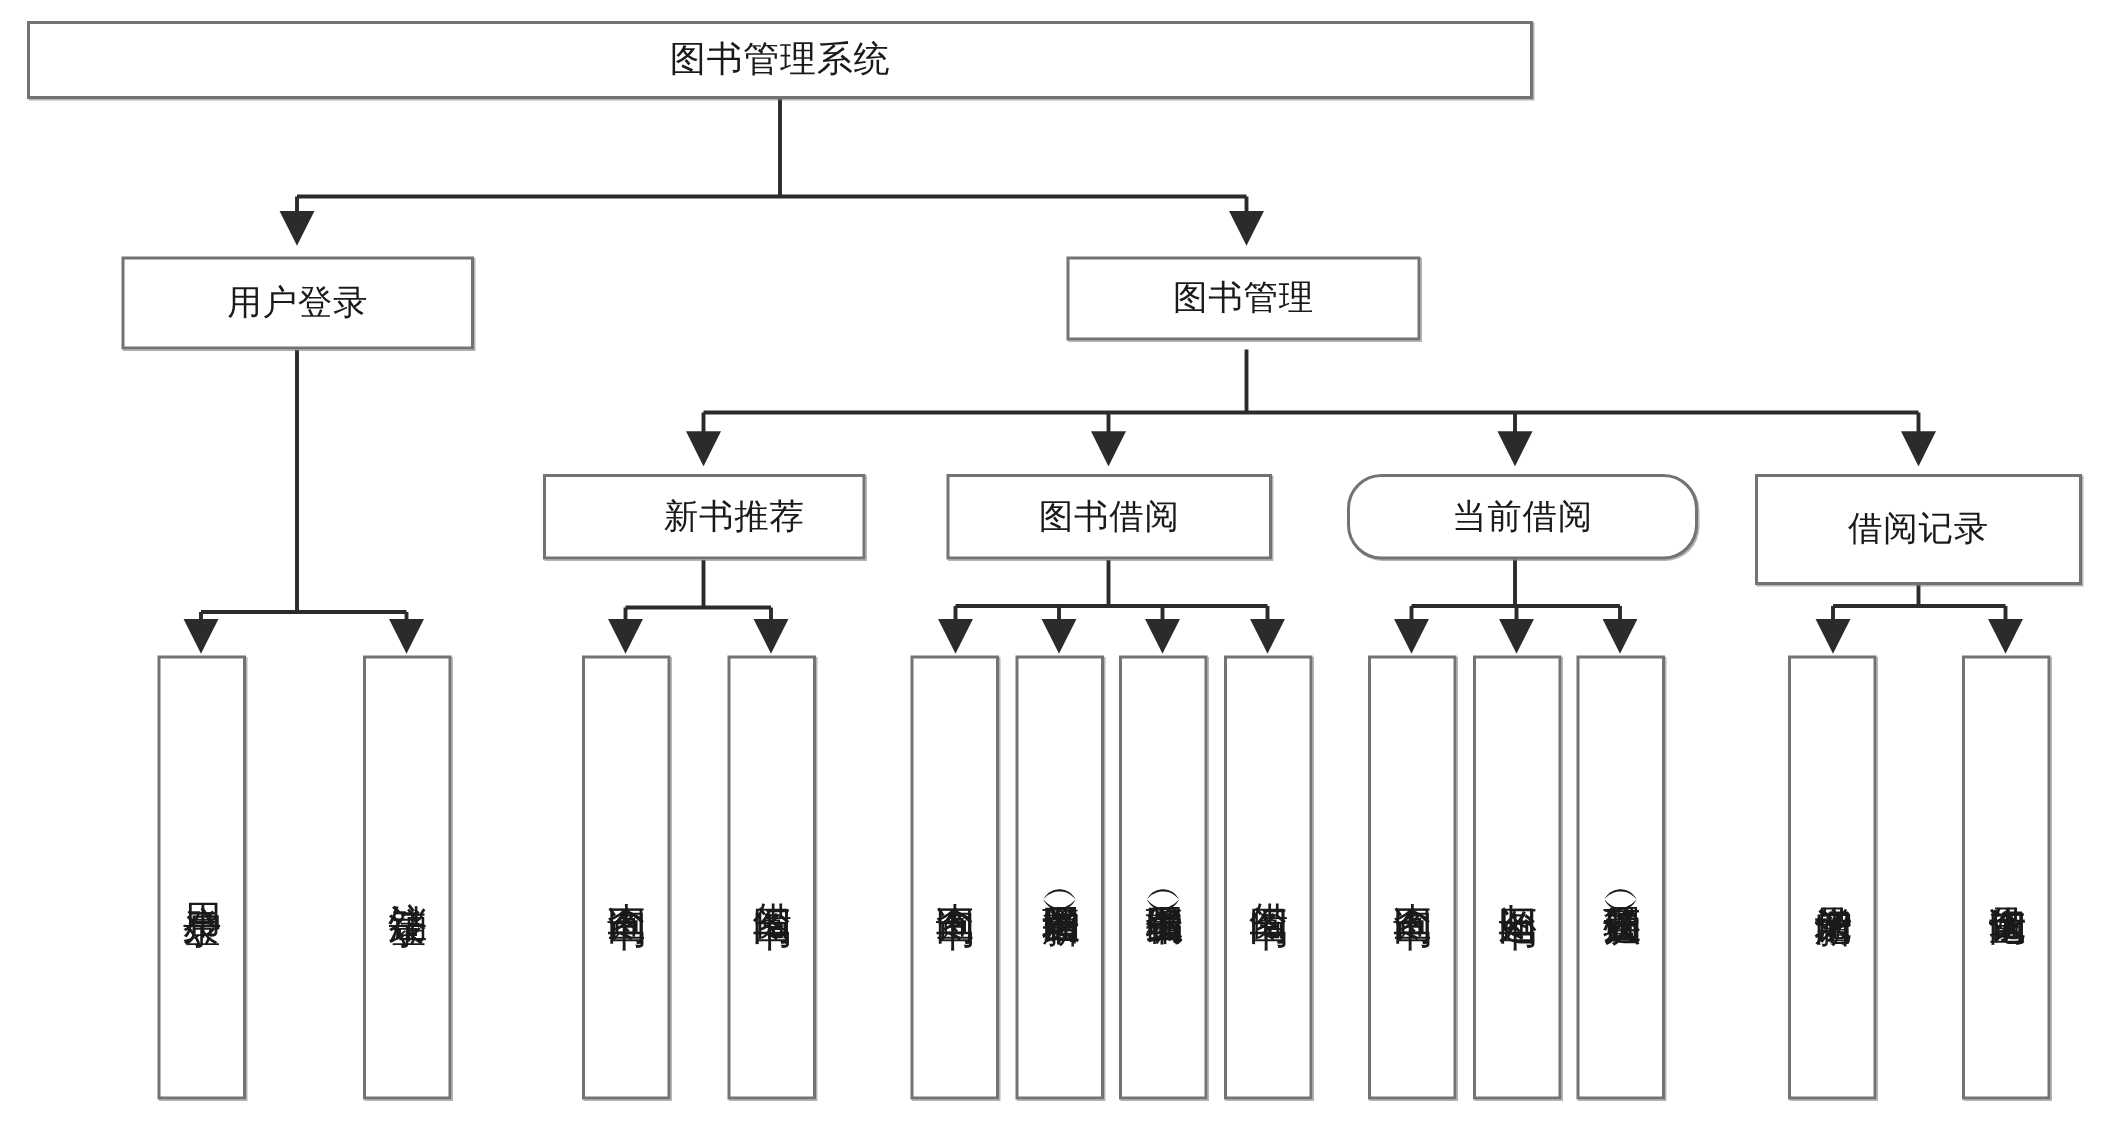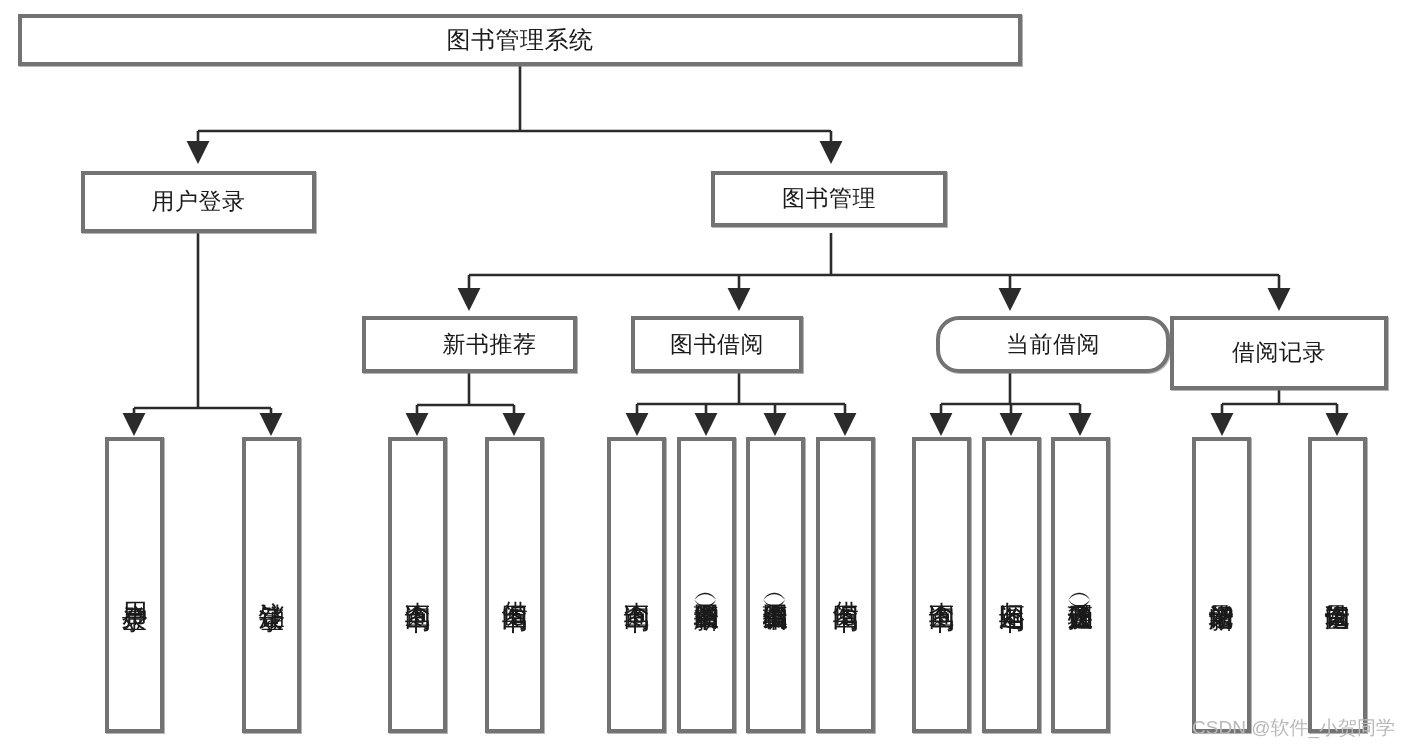--- a/index.html
+++ b/index.html
@@ -23,21 +23,21 @@
     left: 0;
     top: 0;
     width: 1405px;
     height: 747px;
     pointer-events: none;
   }
   .node {
     position: absolute;
     box-sizing: border-box;
     background: #ffffff;
-    border: 4px solid #737373;
+    border: 2px solid #737373;
     display: flex;
     align-items: center;
     justify-content: center;
     box-shadow: 1px 1px 0 0 rgba(120,120,120,0.55);
   }
   .node-label {
     color: #1a1a1a;
     text-align: center;
     line-height: 1.12;
     letter-spacing: 0.5px;
@@ -137,24 +137,24 @@
   <div class="node horiz" style="left:81px; top:171px; width:235px; height:62px;">
     <span class="node-label">用户登录</span>
   </div>
   <div class="node horiz" style="left:711px; top:171px; width:236px; height:56px;">
     <span class="node-label">图书管理</span>
   </div>
 
   <div class="node horiz" style="left:362px; top:316px; width:215px; height:57px;padding-left:40px;">
     <span class="node-label">新书推荐</span>
   </div>
-  <div class="node horiz" style="left:631px; top:316px; width:172px; height:57px;">
+  <div class="node horiz" style="left:631px; top:316px; width:217px; height:57px;">
     <span class="node-label">图书借阅</span>
   </div>
-  <div class="node horiz" style="left:936px; top:316px; width:234px; height:57px;border-radius:23px;">
+  <div class="node horiz" style="left:898px; top:316px; width:234px; height:57px;border-radius:23px;">
     <span class="node-label">当前借阅</span>
   </div>
   <div class="node horiz" style="left:1170px; top:316px; width:218px; height:74px;">
     <span class="node-label">借阅记录</span>
   </div>
 
   <div class="node vert" style="left:105px; top:437px; width:59px; height:296px;">
     <span class="node-label">用户登录</span>
   </div>
   <div class="node vert" style="left:242px; top:437px; width:59px; height:296px;">
@@ -191,15 +191,14 @@
     <span class="node-label">确认归还（管理员）</span>
   </div>
 
   <div class="node vert tight" style="left:1192px; top:437px; width:59px; height:296px;">
     <span class="node-label">新增借阅记录</span>
   </div>
   <div class="node vert tight" style="left:1308px; top:437px; width:59px; height:296px;">
     <span class="node-label">查询借阅记录</span>
   </div>
 
-  <div id="watermark">CSDN @软件_小贺同学</div>
 
 </div>
 
 </body></html>

